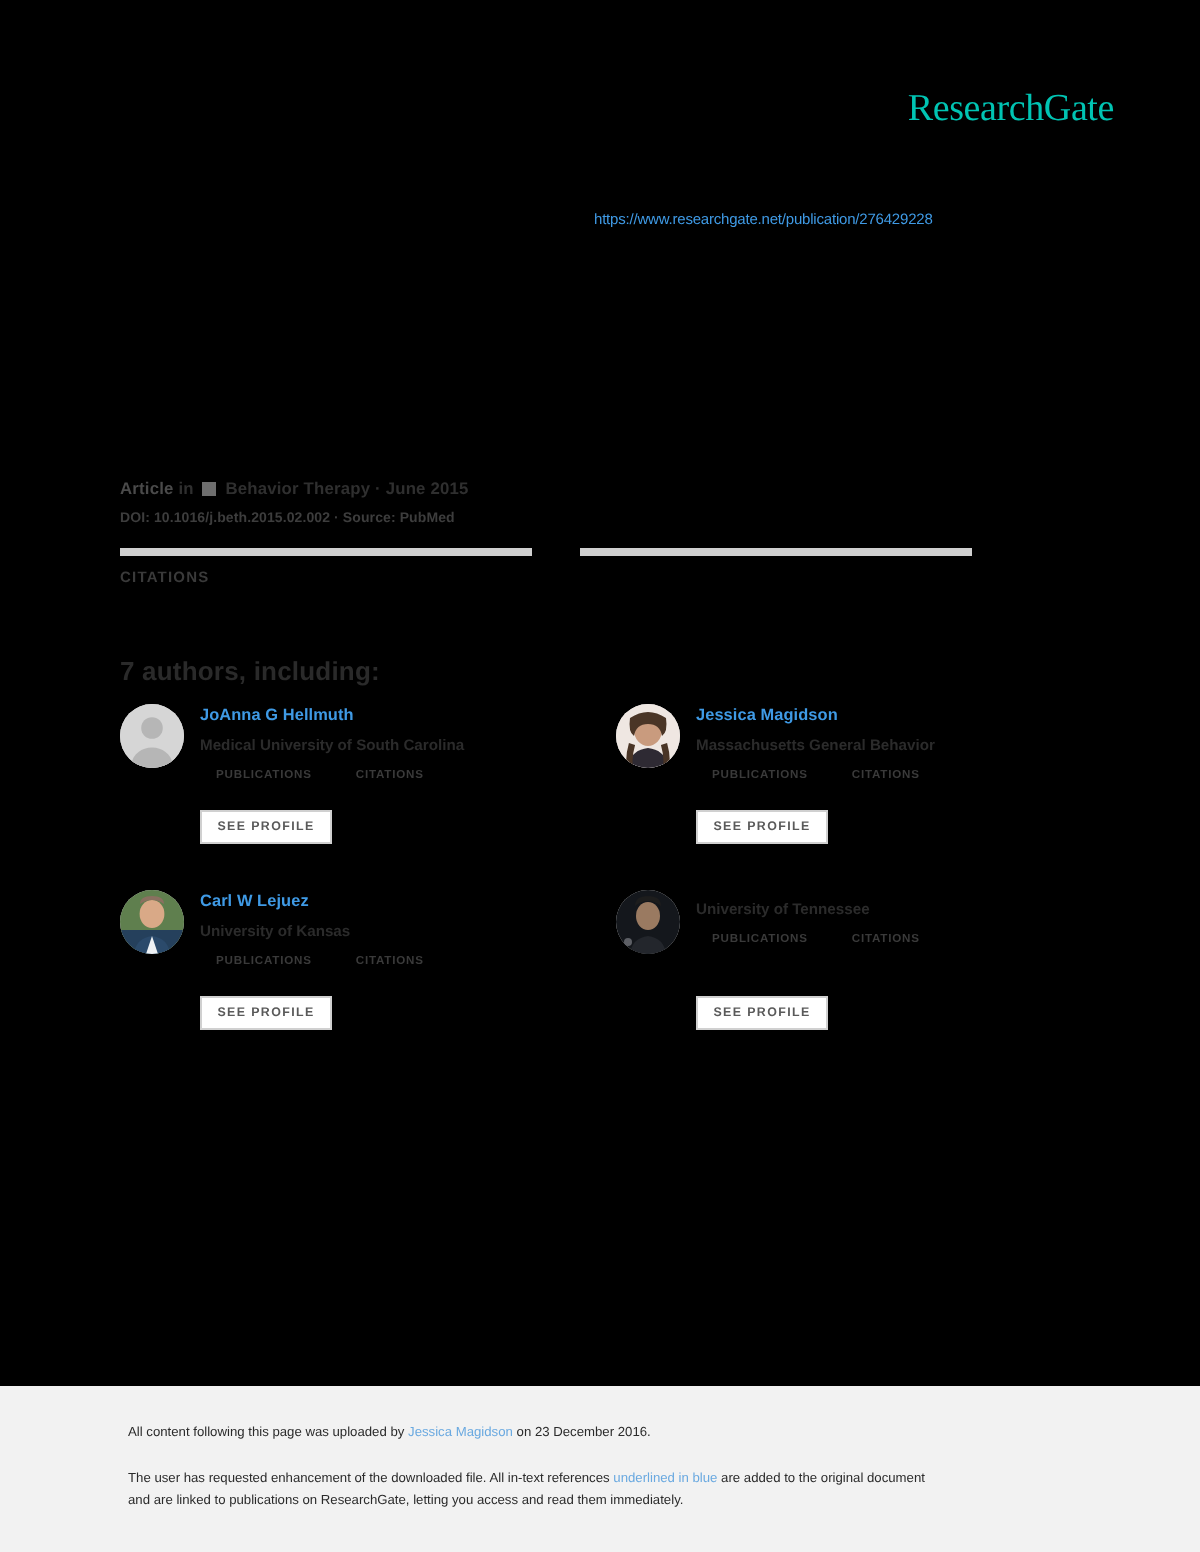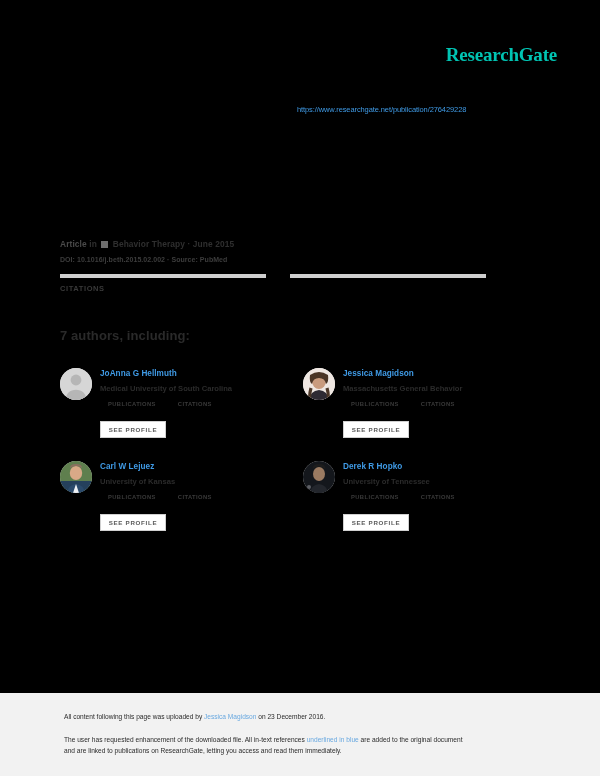--- a/index.html
+++ b/index.html
@@ -19,21 +19,21 @@
     height: 776px;
     background: #000000;
   }
 
   
   .rg-logo {
     position: absolute;
     top: 45px;
     right: 43px;
     font-family: "Liberation Serif", serif;
-    font-weight: bold;
+    font-weight: normal;
     font-size: 19px;
     letter-spacing: -0.2px;
     color: #00c4b3;
     white-space: nowrap;
     line-height: 1;
   }
 
   
   .url-line {
     position: absolute;
@@ -134,27 +134,27 @@
     top: 328px;
     left: 60px;
     font-size: 13px;
     font-weight: bold;
     color: #2a2a2a;
     letter-spacing: 0.1px;
   }
 
   .authors-grid {
     position: absolute;
-    top: 368px;
+    top: 352px;
     left: 60px;
     width: 455px;
     display: grid;
     grid-template-columns: 240px 240px;
     grid-auto-rows: 93px;
-    column-gap: 3px;
+    column-gap: 8px;
   }
 
   .author-card {
     position: relative;
     display: flex;
     gap: 8px;
   }
 
   .avatar {
     width: 32px;
@@ -379,21 +379,20 @@
       <div class="avatar">
         <svg viewBox="0 0 32 32" xmlns="http://www.w3.org/2000/svg">
           <rect width="32" height="32" fill="#14171c"></rect>
           <ellipse cx="16" cy="13" rx="6" ry="7" fill="#9a7a61"></ellipse>
           <path d="M9.5 8 q6.5 -5 13 0 q0 -5 -6.5 -5 q-6.5 0 -6.5 5z" fill="#1d1d1d"></path>
           <path d="M7 32 q1 -8 9 -9 q8 1 9 9z" fill="#23262c"></path>
           <circle cx="6" cy="26" r="2" fill="#8d9096" opacity="0.6"></circle>
         </svg>
       </div>
       <div class="author-info">
-        <div class="author-name">Derek R Hopko</div>
         <div class="author-affil">University of Tennessee</div>
         <div class="author-stats">
           <div>
             <div class="astat-label">PUBLICATIONS</div>
             <div class="astat-value"></div>
           </div>
           <div>
             <div class="astat-label">CITATIONS</div>
             <div class="astat-value"></div>
           </div>

